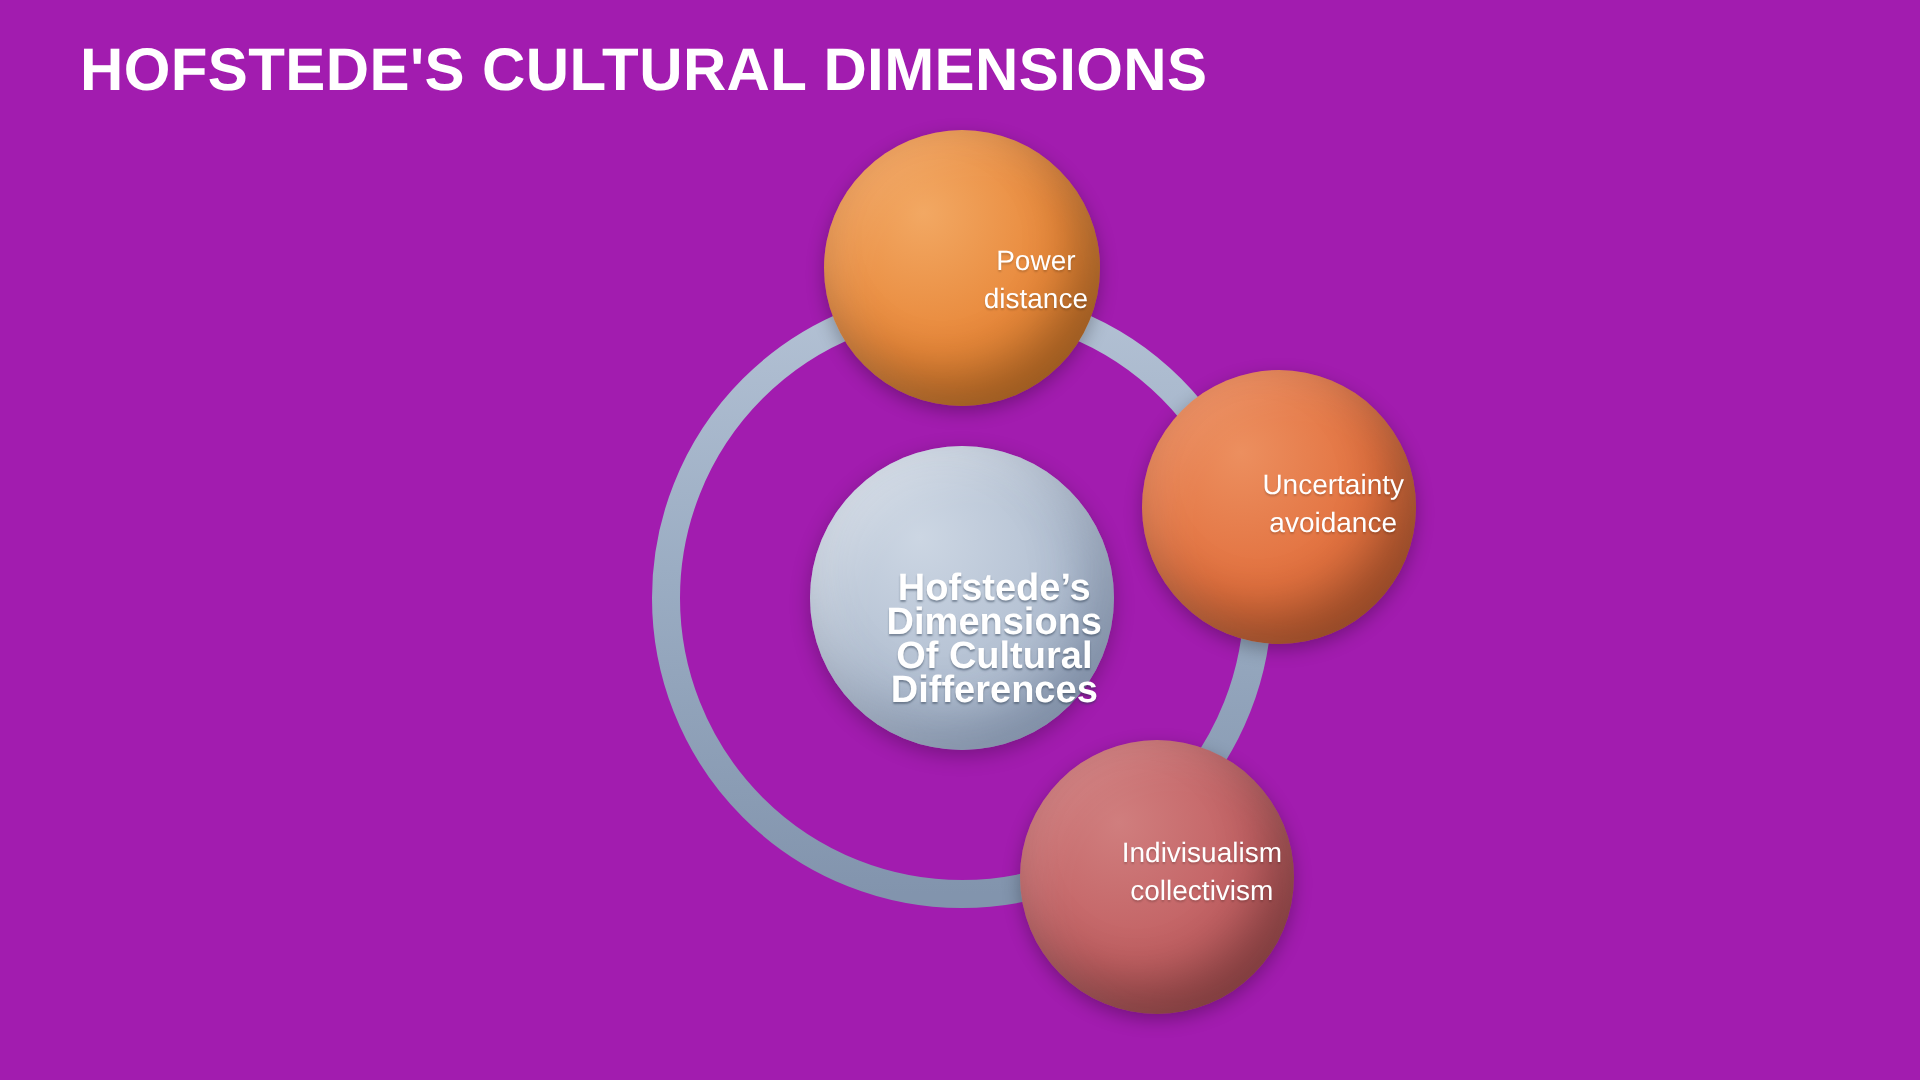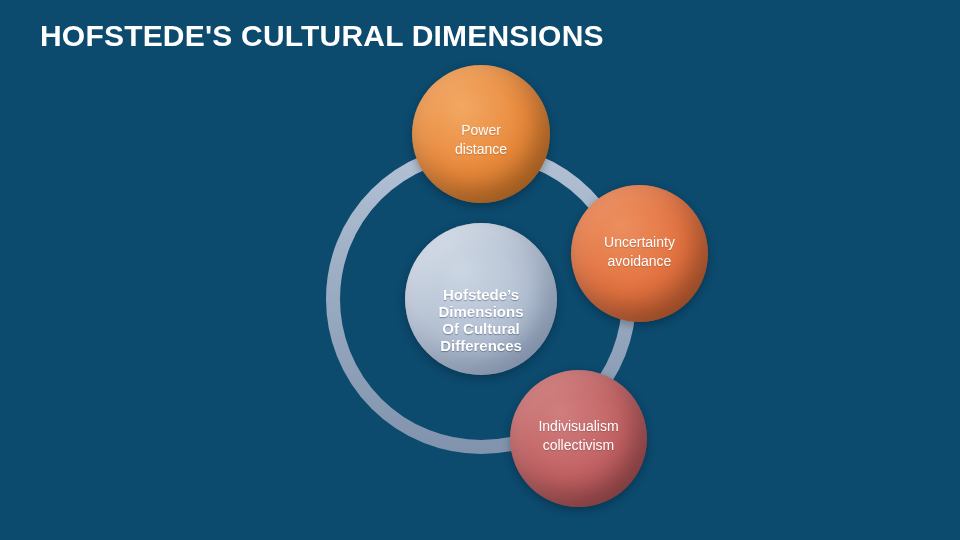--- a/index.html
+++ b/index.html
@@ -13,21 +13,21 @@
     background: #27394f;
     font-family: "Liberation Sans", sans-serif;
     position: relative;
   }
 
   #slide {
     position: absolute;
     left: 0; top: 0;
     width: 960px;
     height: 540px;
-    background: #0c4a6e;
+    background: #a21caf;
   }
 
   
   #title {
     position: absolute;
     left: 40px;
     top: 18px;
     width: 880px;
     font-size: 30px;
     font-weight: bold;
@@ -53,21 +53,21 @@
     width: 960px;
     height: 540px;
   }
 
   
   .node {
     position: absolute;
     border-radius: 50%;
     display: flex;
     align-items: center;
-    justify-content: center;
+    justify-content: flex-end;
     text-align: center;
     color: #ffffff;
     box-sizing: border-box;
   }
 
   .node-label {
     display: block;
     white-space: pre-line;
     font-size: 14px;
     font-weight: normal;
@@ -119,21 +119,21 @@
   
   #node-center {
     left: 405px; top: 223px;
     width: 152px; height: 152px;
     box-shadow:
       inset -10px -14px 28px rgba(40,60,90,0.34),
       inset 8px 8px 24px rgba(255,255,255,0.40),
       0 3px 10px rgba(0,0,0,0.26);
   }
   #node-center .node-label {
-    font-size: 15px;
+    font-size: 19px;
     font-weight: bold;
     line-height: 17px;
     color: #ffffff;
     transform: translateY(1px);
     text-shadow: 0 1px 1px rgba(40,55,75,0.45);
     margin-top: 40px;
   }
 </style>
 </head>
 <body>

